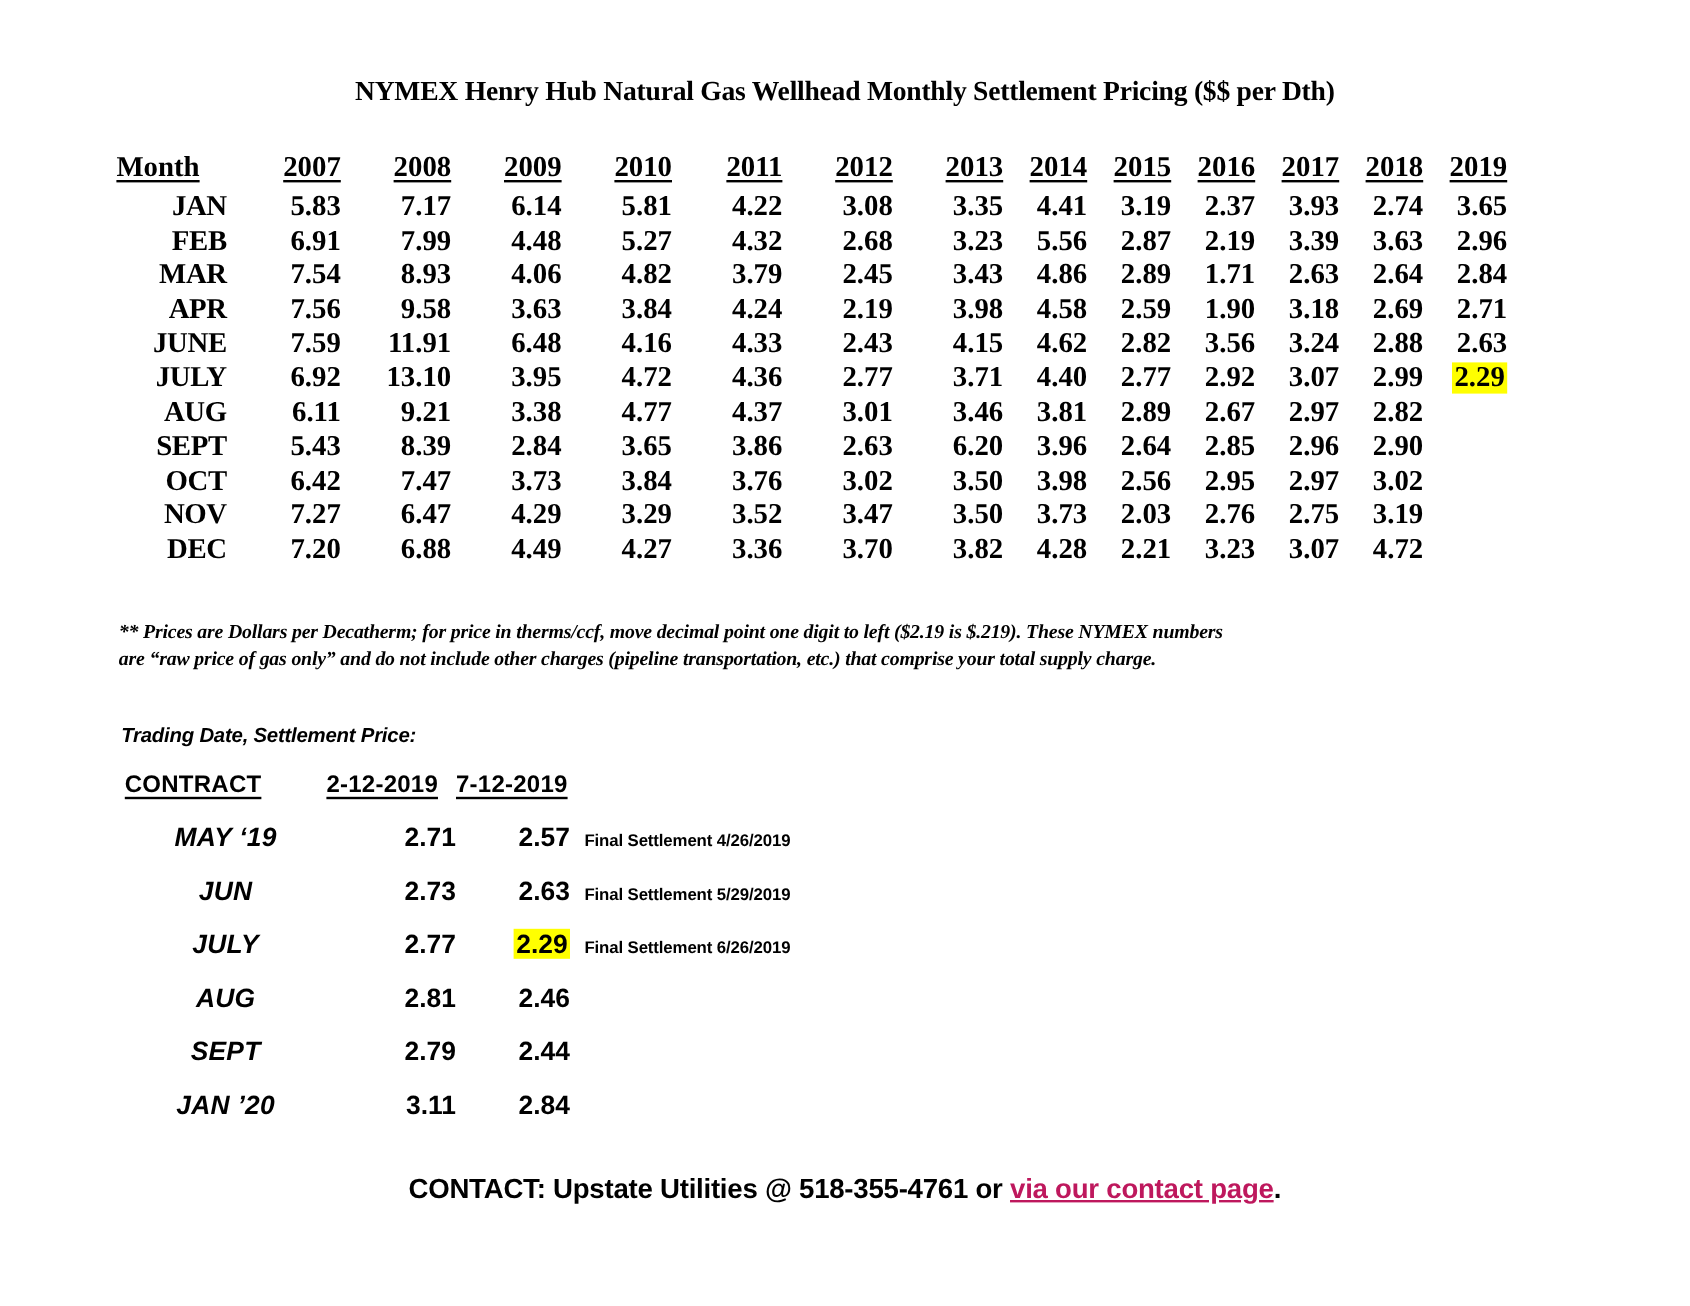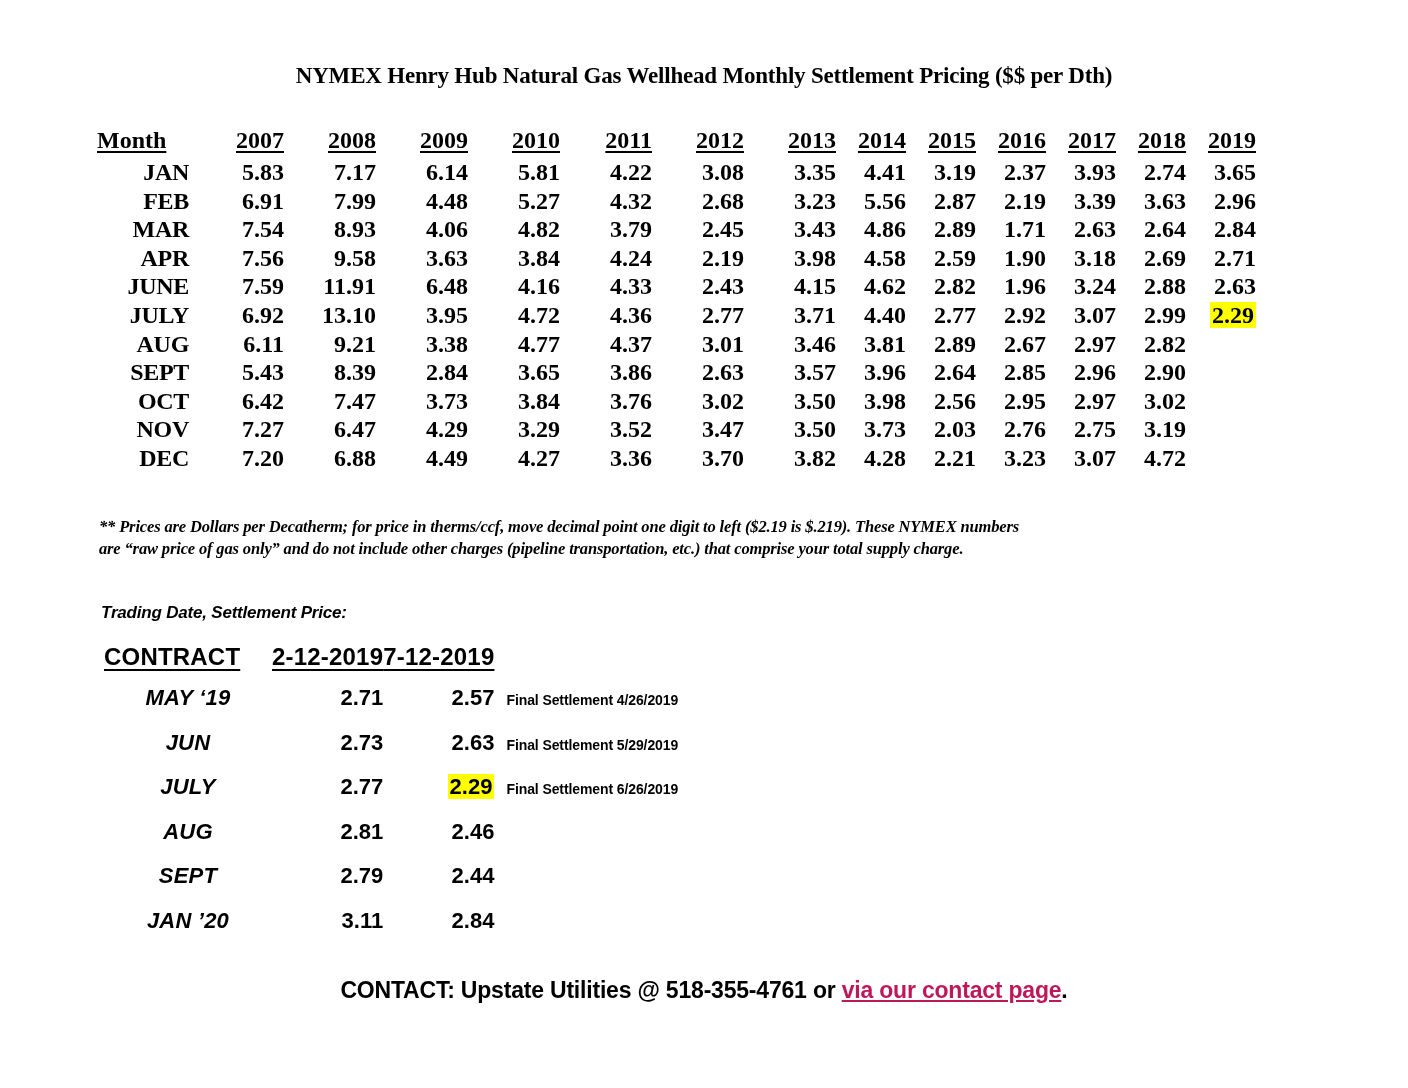--- a/index.html
+++ b/index.html
@@ -108,21 +108,21 @@
     border-collapse: collapse;
     font-family: "Liberation Sans", "DejaVu Sans", sans-serif;
   }
   #contract-table th, #contract-table td {
     padding: 0;
     white-space: nowrap;
     vertical-align: baseline;
   }
   #contract-table thead th {
     font-weight: bold;
-    font-size: 24px;
+    font-size: 20px;
     text-decoration: underline;
     text-underline-offset: 4px;
     padding-bottom: 2px;
     letter-spacing: 0.2px;
   }
   #contract-table thead tr { height: 42px; }
   #contract-table thead th.ct-name { text-align: left; }
   #contract-table thead th.ct-p1,
   #contract-table thead th.ct-p2 { text-align: left; }
   #contract-table tbody tr { height: 44.5px; }
@@ -278,21 +278,21 @@
         <td class="month-cell">JUNE</td>
         <td class="ycol">7.59</td>
         <td class="ycol">11.91</td>
         <td class="ycol">6.48</td>
         <td class="ycol">4.16</td>
         <td class="ycol">4.33</td>
         <td class="ycol">2.43</td>
         <td class="ycol">4.15</td>
         <td class="ycol">4.62</td>
         <td class="ycol">2.82</td>
-        <td class="ycol">1.96</td>
+        <td class="ycol">3.56</td>
         <td class="ycol">3.24</td>
         <td class="ycol">2.88</td>
         <td class="ycol">2.63</td>
       </tr>
       <tr>
         <td class="month-cell">JULY</td>
         <td class="ycol">6.92</td>
         <td class="ycol">13.10</td>
         <td class="ycol">3.95</td>
         <td class="ycol">4.72</td>
@@ -323,21 +323,21 @@
         <td class="ycol"></td>
       </tr>
       <tr>
         <td class="month-cell">SEPT</td>
         <td class="ycol">5.43</td>
         <td class="ycol">8.39</td>
         <td class="ycol">2.84</td>
         <td class="ycol">3.65</td>
         <td class="ycol">3.86</td>
         <td class="ycol">2.63</td>
-        <td class="ycol">3.57</td>
+        <td class="ycol">6.20</td>
         <td class="ycol">3.96</td>
         <td class="ycol">2.64</td>
         <td class="ycol">2.85</td>
         <td class="ycol">2.96</td>
         <td class="ycol">2.90</td>
         <td class="ycol"></td>
       </tr>
       <tr>
         <td class="month-cell">OCT</td>
         <td class="ycol">6.42</td>

